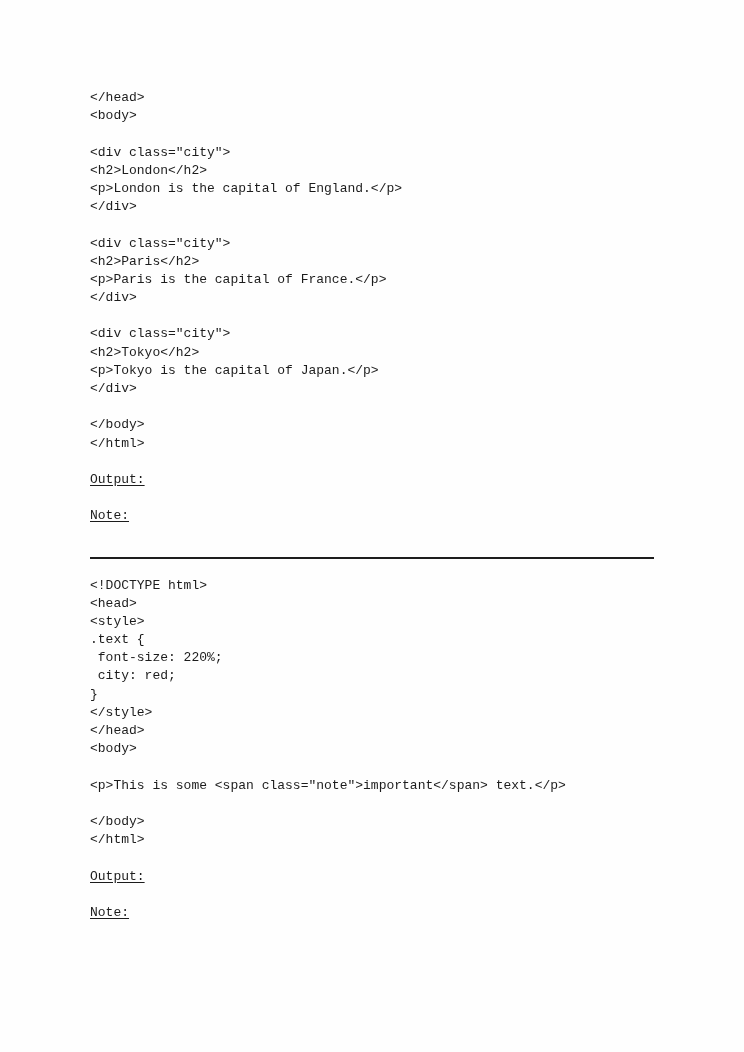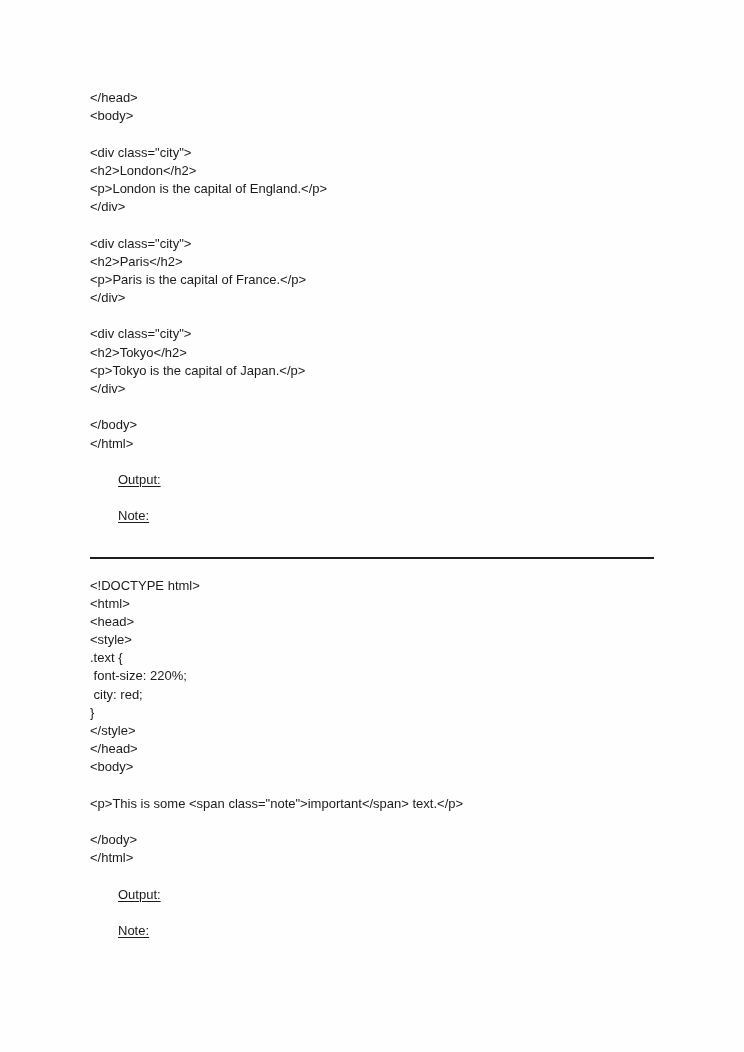--- a/index.html
+++ b/index.html
@@ -9,41 +9,41 @@
       height: 1052px;
       font-family: "Liberation Sans", sans-serif;
       color: #1c1c1c;
       overflow: hidden;
     }
     .page {
       width: 744px;
       height: 1052px;
       background: #fefefe;
       overflow: hidden;
+      font-family: Liberation Mono, monospace;
     }
     .content {
       padding: 89px 90px 0 90px;
     }
     .code-block { }
     .code-block.second { margin-top: 18px; }
     .code-line {
       font-size: 13px;
       line-height: 18.2px;
       height: 18.2px;
       white-space: pre;
     }
     .label {
       font-size: 13px;
       line-height: 18.2px;
       height: 18.2px;
       margin-top: 18.2px;
       text-decoration: underline;
       text-underline-offset: 2px;
       white-space: pre;
-      margin-left: 28px;
     }
     .divider {
       width: 564px;
       border-top: 2px solid #1d1d1d;
       margin-top: 31px;
     }
   </style>
 </head>
 <body>
 
@@ -73,21 +73,20 @@
       <div class="code-line">&lt;/html&gt;</div>
     </div>
 
     <div class="label">Output:</div>
     <div class="label">Note:</div>
 
     <div class="divider"></div>
 
     <div class="code-block second">
       <div class="code-line">&lt;!DOCTYPE html&gt;</div>
-      <div class="code-line">&lt;html&gt;</div>
       <div class="code-line">&lt;head&gt;</div>
       <div class="code-line">&lt;style&gt;</div>
       <div class="code-line">.text {</div>
       <div class="code-line"> font-size: 220%;</div>
       <div class="code-line"> city: red;</div>
       <div class="code-line">}</div>
       <div class="code-line">&lt;/style&gt;</div>
       <div class="code-line">&lt;/head&gt;</div>
       <div class="code-line">&lt;body&gt;</div>
       <div class="code-line"></div>

